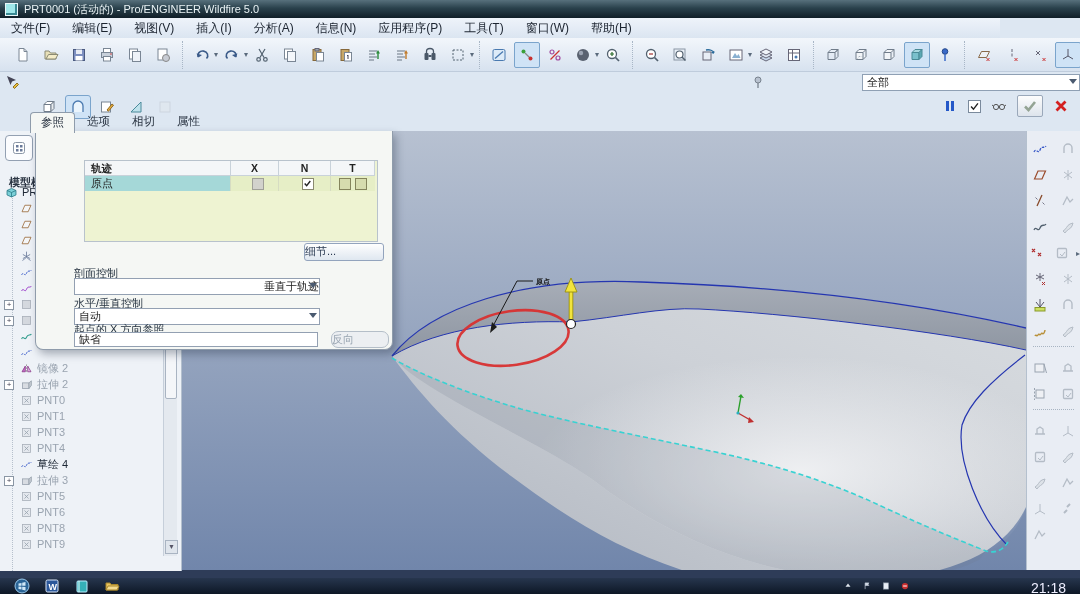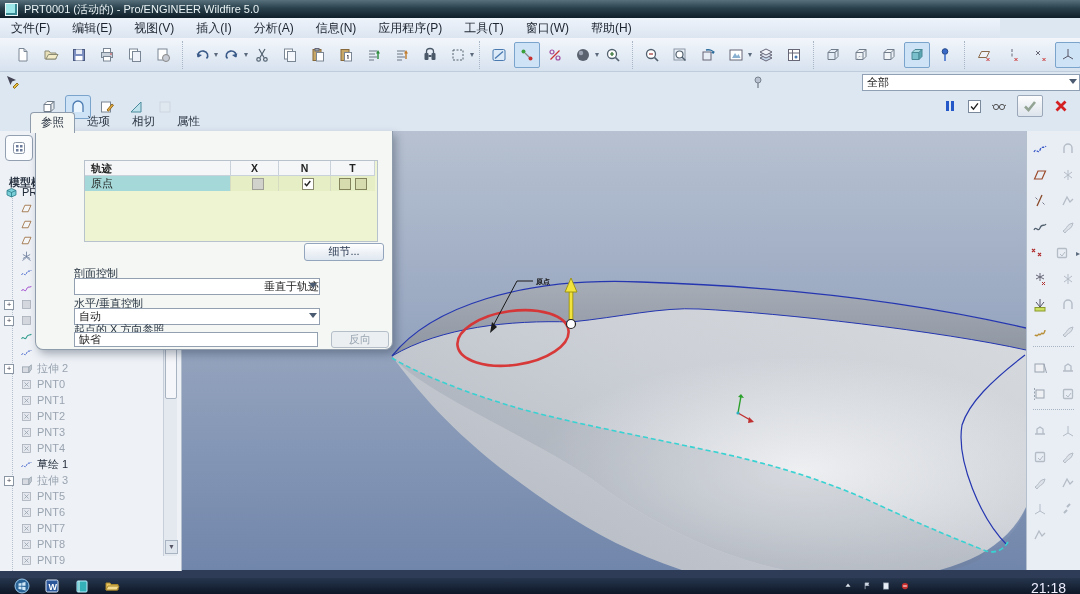--- a/index.html
+++ b/index.html
@@ -68,21 +68,21 @@
     font-weight:bold;font-size:10.5px;padding-left:6px;box-sizing:border-box;}
   .tdcell{border-right:1px solid #d6dcc2;box-sizing:border-box;display:flex;
     align-items:center;padding-left:6px;background:#e6eec6;}
   .cbx{width:10px;height:10px;border:1px solid #8a8a70;background:#fff;margin:auto;
     display:flex;align-items:center;justify-content:center;}
   .cbx.dis{background:#d2d2cc;border-color:#a0a098;}
   .cbx.tan{background:#d6dcae;border-color:#84845c;margin:0 2px;}
   .plabel{position:absolute;font-size:11px;color:#23303e;}
   .pdrop{position:absolute;height:15px;background:#fff;border:1px solid #93a0b2;
     font-size:11px;display:flex;align-items:center;padding-left:4px;color:#222;}
-  .pbtn{position:absolute;font-size:11px;text-align:center;
+  .pbtn{position:absolute;font-size:11px;
     background:linear-gradient(#fefefe,#dfe7f0);border:1px solid #93a4bd;border-radius:3px;
     color:#2a3a52;line-height:15px;}
   .pbtn.dis{color:#9aa6b2;border-color:#b4bec8;background:#eceff2;}
   #xdirinput{position:absolute;left:38px;top:201px;width:238px;height:13px;border:1px solid #93a0b2;
     font-size:11px;font-family:inherit;padding:0 0 0 4px;color:#222;background:#fff;}
   
   #navigator{left:0;top:131px;width:181px;height:440px;background:#eef2f7;
     border-right:1px solid #b4c0ce;z-index:1;overflow:hidden;}
   #nav-tabbtn{left:5px;top:4px;width:26px;height:24px;background:#fbfcfe;
     border:1px solid #93a0b2;border-radius:4px;display:flex;align-items:center;justify-content:center;}
@@ -576,20 +576,30 @@
         </div>
         <div class="trow">
           <span class="ticon">
             <svg class="isvg-s" viewBox="0 0 16 16">
               <path d="M2 11c2-5 4 3 6-2s4-1 6-4" fill="none" stroke="#3a5ac8" stroke-width="1.2" stroke-dasharray="2.5 1.2"></path>
             </svg>
           </span>
           <span></span>
         </div>
         <div class="trow gray">
+          <span class="ticon">
+            <svg class="isvg-s" viewBox="0 0 16 16">
+              <path d="M8 3v10" stroke="#888" stroke-dasharray="2 1.5"></path>
+              <path d="M2.5 12l4-7v7z" fill="#c870c8" stroke="#8a3a8a"></path>
+              <path d="M13.5 12l-4-7v7z" fill="#e8c0e8" stroke="#8a3a8a"></path>
+            </svg>
+          </span>
+          <span>镜像 2</span>
+        </div>
+        <div class="trow gray">
           <span class="plus">+</span>
           <span class="ticon">
             <svg class="isvg-s" viewBox="0 0 16 16">
               <rect x="3" y="6" width="8" height="7" fill="#d8dce2" stroke="#98a2ae"></rect>
               <path d="M11 6l3-2.5V9L11 13z" fill="#c4cad2" stroke="#98a2ae"></path>
             </svg>
           </span>
           <span>拉伸 2</span>
         </div>
         <div class="trow gray">
@@ -610,84 +620,66 @@
           </span>
           <span>PNT1</span>
         </div>
         <div class="trow gray">
           <span class="ticon">
             <svg class="isvg-s" viewBox="0 0 16 16">
               <rect x="3" y="3" width="10" height="10" fill="#e4e8ee" stroke="#a8b0ba"></rect>
               <path d="M5.5 5.5l5 5M10.5 5.5l-5 5" stroke="#98a2ae"></path>
             </svg>
           </span>
-          <span>PNT2</span>
+          <span>PNT3</span>
         </div>
         <div class="trow gray">
           <span class="ticon">
             <svg class="isvg-s" viewBox="0 0 16 16">
               <rect x="3" y="3" width="10" height="10" fill="#e4e8ee" stroke="#a8b0ba"></rect>
               <path d="M5.5 5.5l5 5M10.5 5.5l-5 5" stroke="#98a2ae"></path>
             </svg>
           </span>
-          <span>PNT3</span>
+          <span>PNT4</span>
+        </div>
+        <div class="trow">
+          <span class="ticon">
+            <svg class="isvg-s" viewBox="0 0 16 16">
+              <path d="M2 11c2-5 4 3 6-2s4-1 6-4" fill="none" stroke="#3a5ac8" stroke-width="1.2" stroke-dasharray="2.5 1.2"></path>
+            </svg>
+          </span>
+          <span>草绘 4</span>
+        </div>
+        <div class="trow gray">
+          <span class="plus">+</span>
+          <span class="ticon">
+            <svg class="isvg-s" viewBox="0 0 16 16">
+              <rect x="3" y="6" width="8" height="7" fill="#d8dce2" stroke="#98a2ae"></rect>
+              <path d="M11 6l3-2.5V9L11 13z" fill="#c4cad2" stroke="#98a2ae"></path>
+            </svg>
+          </span>
+          <span>拉伸 3</span>
         </div>
         <div class="trow gray">
           <span class="ticon">
             <svg class="isvg-s" viewBox="0 0 16 16">
               <rect x="3" y="3" width="10" height="10" fill="#e4e8ee" stroke="#a8b0ba"></rect>
               <path d="M5.5 5.5l5 5M10.5 5.5l-5 5" stroke="#98a2ae"></path>
             </svg>
           </span>
-          <span>PNT4</span>
-        </div>
-        <div class="trow">
-          <span class="ticon">
-            <svg class="isvg-s" viewBox="0 0 16 16">
-              <path d="M2 11c2-5 4 3 6-2s4-1 6-4" fill="none" stroke="#3a5ac8" stroke-width="1.2" stroke-dasharray="2.5 1.2"></path>
-            </svg>
-          </span>
-          <span>草绘 1</span>
-        </div>
-        <div class="trow gray">
-          <span class="plus">+</span>
-          <span class="ticon">
-            <svg class="isvg-s" viewBox="0 0 16 16">
-              <rect x="3" y="6" width="8" height="7" fill="#d8dce2" stroke="#98a2ae"></rect>
-              <path d="M11 6l3-2.5V9L11 13z" fill="#c4cad2" stroke="#98a2ae"></path>
-            </svg>
-          </span>
-          <span>拉伸 3</span>
+          <span>PNT5</span>
         </div>
         <div class="trow gray">
           <span class="ticon">
             <svg class="isvg-s" viewBox="0 0 16 16">
               <rect x="3" y="3" width="10" height="10" fill="#e4e8ee" stroke="#a8b0ba"></rect>
               <path d="M5.5 5.5l5 5M10.5 5.5l-5 5" stroke="#98a2ae"></path>
             </svg>
           </span>
-          <span>PNT5</span>
-        </div>
-        <div class="trow gray">
-          <span class="ticon">
-            <svg class="isvg-s" viewBox="0 0 16 16">
-              <rect x="3" y="3" width="10" height="10" fill="#e4e8ee" stroke="#a8b0ba"></rect>
-              <path d="M5.5 5.5l5 5M10.5 5.5l-5 5" stroke="#98a2ae"></path>
-            </svg>
-          </span>
           <span>PNT6</span>
-        </div>
-        <div class="trow gray">
-          <span class="ticon">
-            <svg class="isvg-s" viewBox="0 0 16 16">
-              <rect x="3" y="3" width="10" height="10" fill="#e4e8ee" stroke="#a8b0ba"></rect>
-              <path d="M5.5 5.5l5 5M10.5 5.5l-5 5" stroke="#98a2ae"></path>
-            </svg>
-          </span>
-          <span>PNT7</span>
         </div>
         <div class="trow gray">
           <span class="ticon">
             <svg class="isvg-s" viewBox="0 0 16 16">
               <rect x="3" y="3" width="10" height="10" fill="#e4e8ee" stroke="#a8b0ba"></rect>
               <path d="M5.5 5.5l5 5M10.5 5.5l-5 5" stroke="#98a2ae"></path>
             </svg>
           </span>
           <span>PNT8</span>
         </div>
@@ -986,21 +978,21 @@
       <span>垂直于轨迹</span>
       <div class="ddcaret"></div>
     </div>
     <div class="plabel" style="left:38px;top:165px;">水平/垂直控制</div>
     <div class="pdrop" style="left:38px;top:177px;width:240px;">
       <span>自动</span>
       <div class="ddcaret"></div>
     </div>
     <div class="plabel" style="left:38px;top:191px;">起点的 X 方向参照</div>
     <input id="xdirinput" readonly="" value="缺省" style="">
-    <div class="pbtn dis" style="left:295px;top:200px;width:56px;height:15px;">反向</div>
+    <div class="pbtn dis" style="left:295px;top:200px;width:56px;height:15px;border-radius:7px;">反向</div>
   </div>
 
   <div id="bottomstrip" class="abs"></div>
   <div id="taskbar" class="abs">
     <span class="tkicon" id="tk-start">
         <svg class="isvg" viewBox="0 0 16 16">
           <circle cx="8" cy="8" r="7" fill="#2a6496" stroke="#9ac8ea"></circle>
           <path d="M4.5 5.5l3-.6v2.8l-3 .1zM8.2 4.8l3.3-.7v3.6l-3.3 .1zM4.5 8.6l3 .1v2.8l-3-.6zM8.2 8.8l3.3 .1v3.5l-3.3-.7z" fill="#cfe8f8"></path>
         </svg>
       </span>

